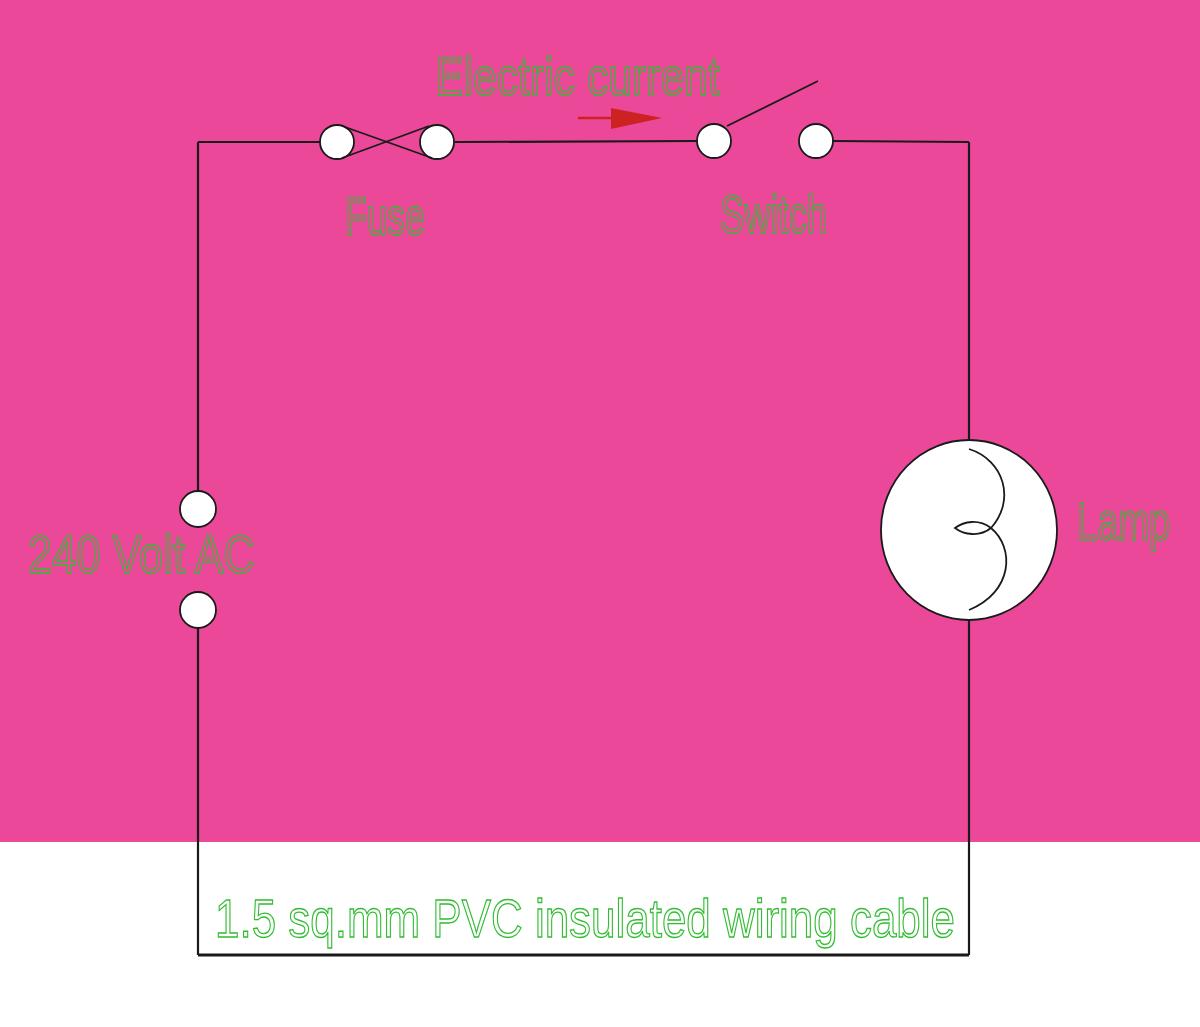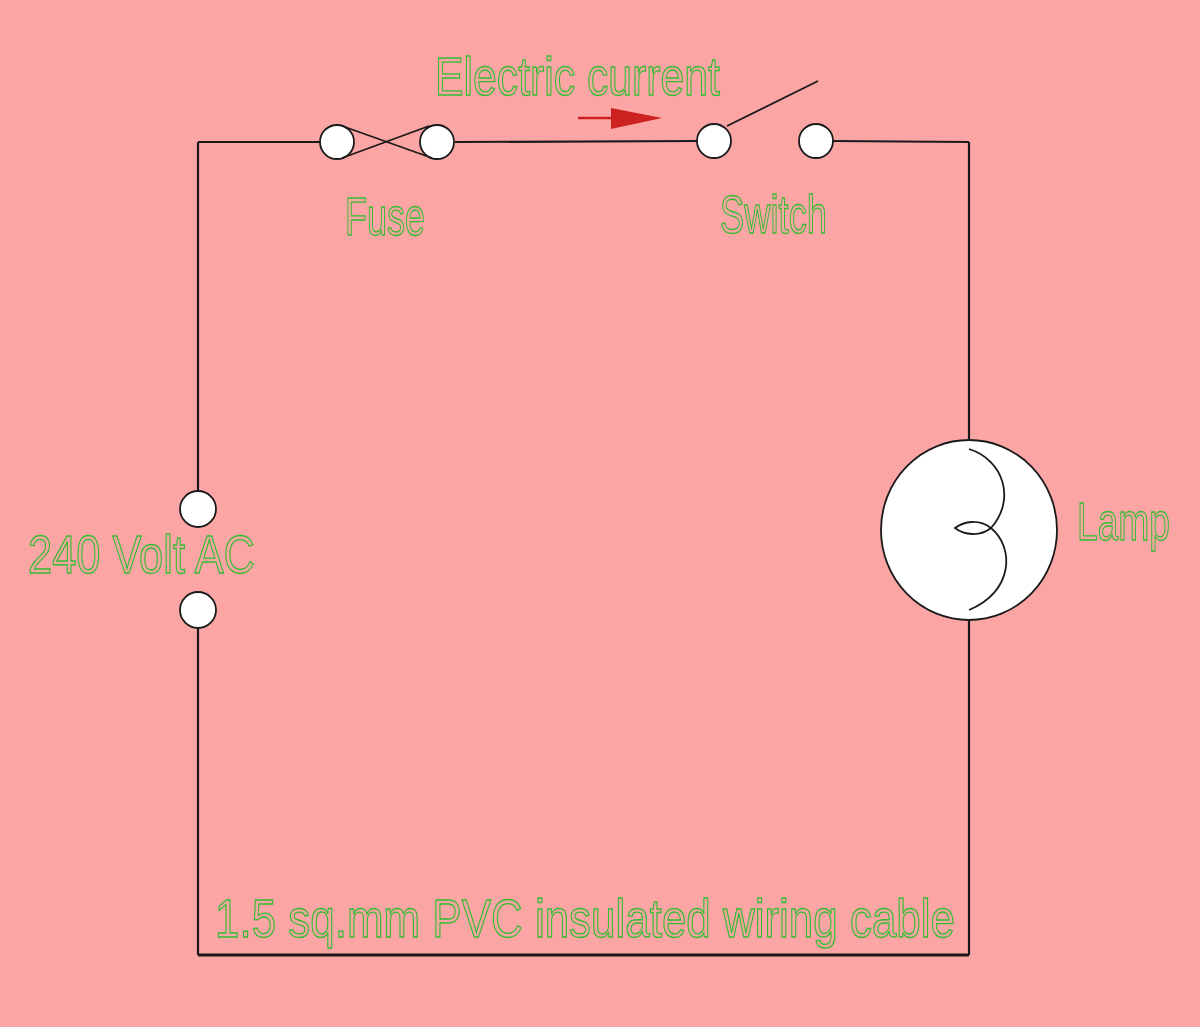--- a/index.html
+++ b/index.html
@@ -6,22 +6,22 @@
     margin: 0;
     padding: 0;
     background: #ffffff;
     width: 1200px;
     height: 1027px;
     overflow: hidden;
   }
   .stage {
     position: relative;
     width: 1200px;
-    height: 1027px;
-    background: #fca5a5;
+    height: 842px;
+    background: #ec4899;
   }
   svg text {
     font-family: "Liberation Sans", sans-serif;
     font-size: 54px;
     fill: none;
     stroke-width: 1.35px;
     letter-spacing: 0;
   }
   svg .wire   { fill: none; stroke-width: 2.2px; }
   svg .term   { fill: #ffffff; stroke-width: 1.8px; }

